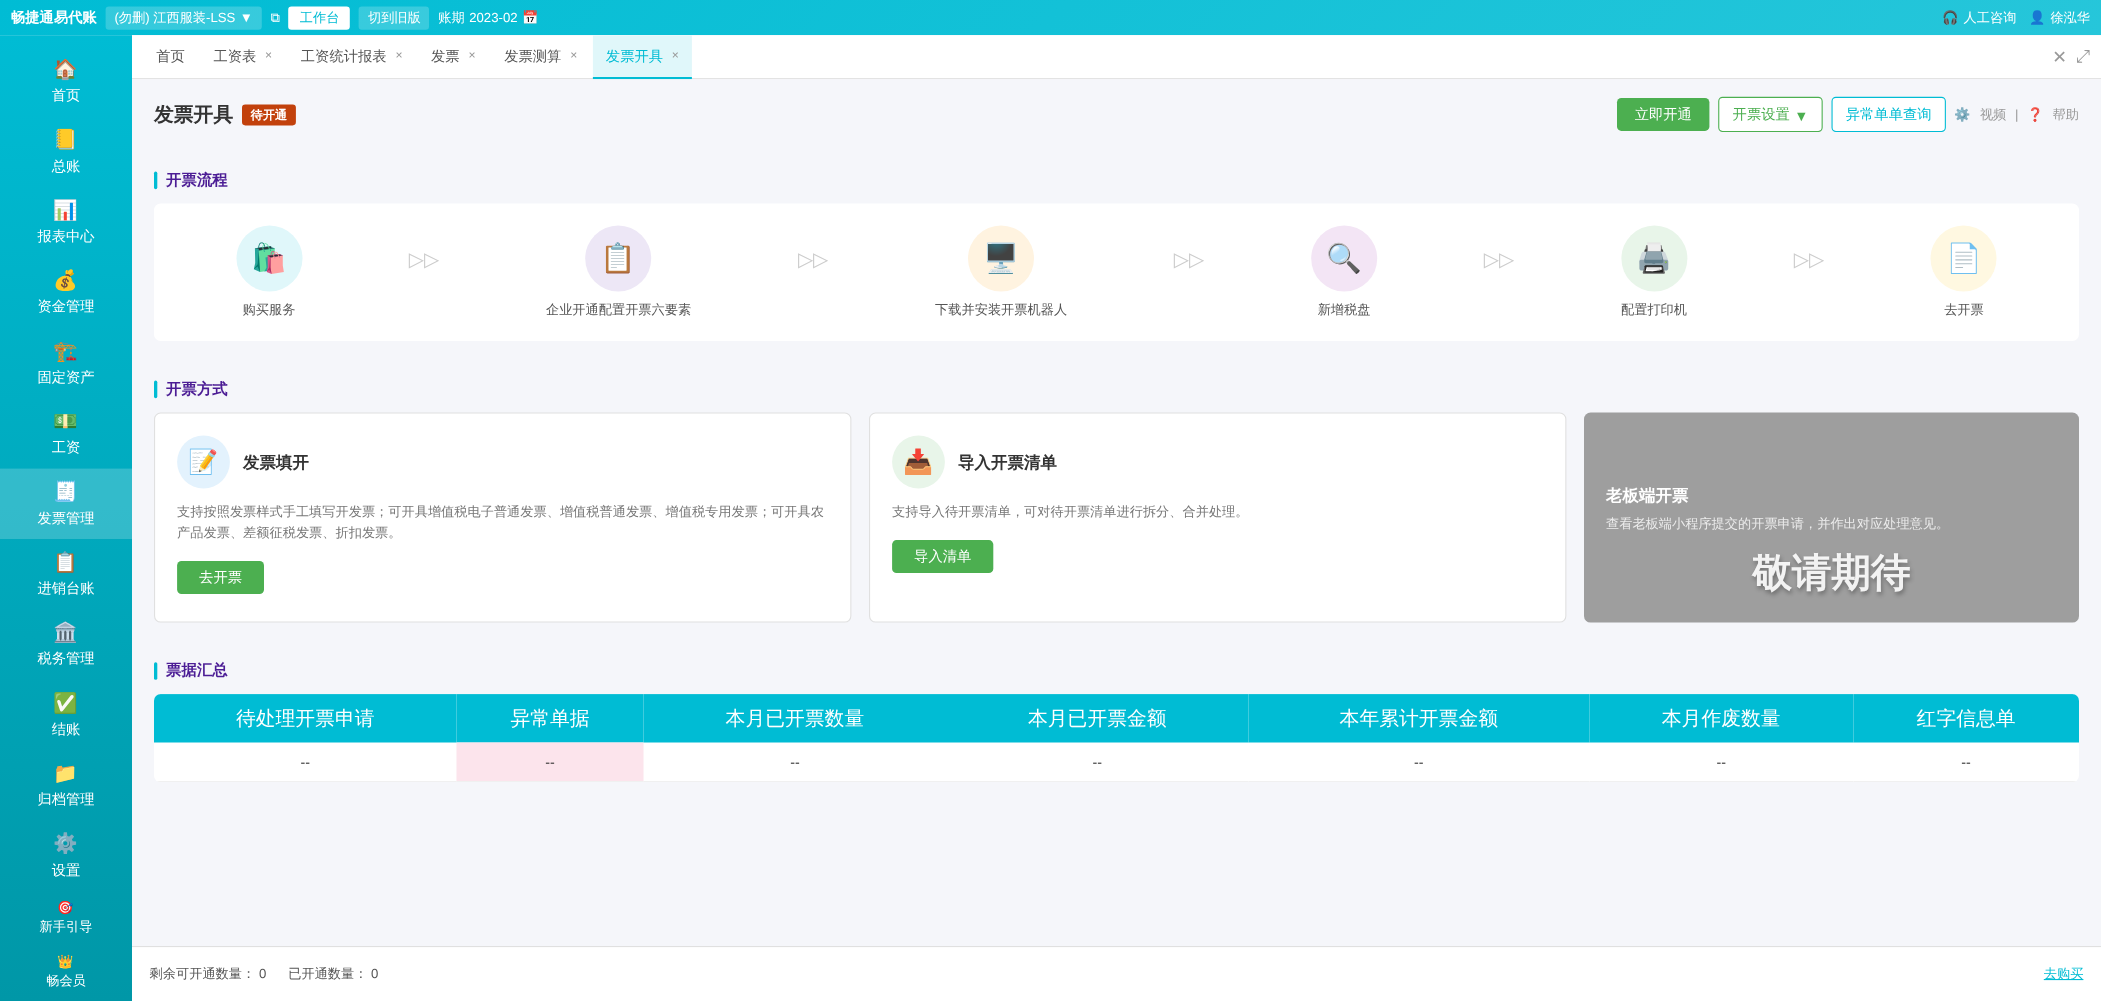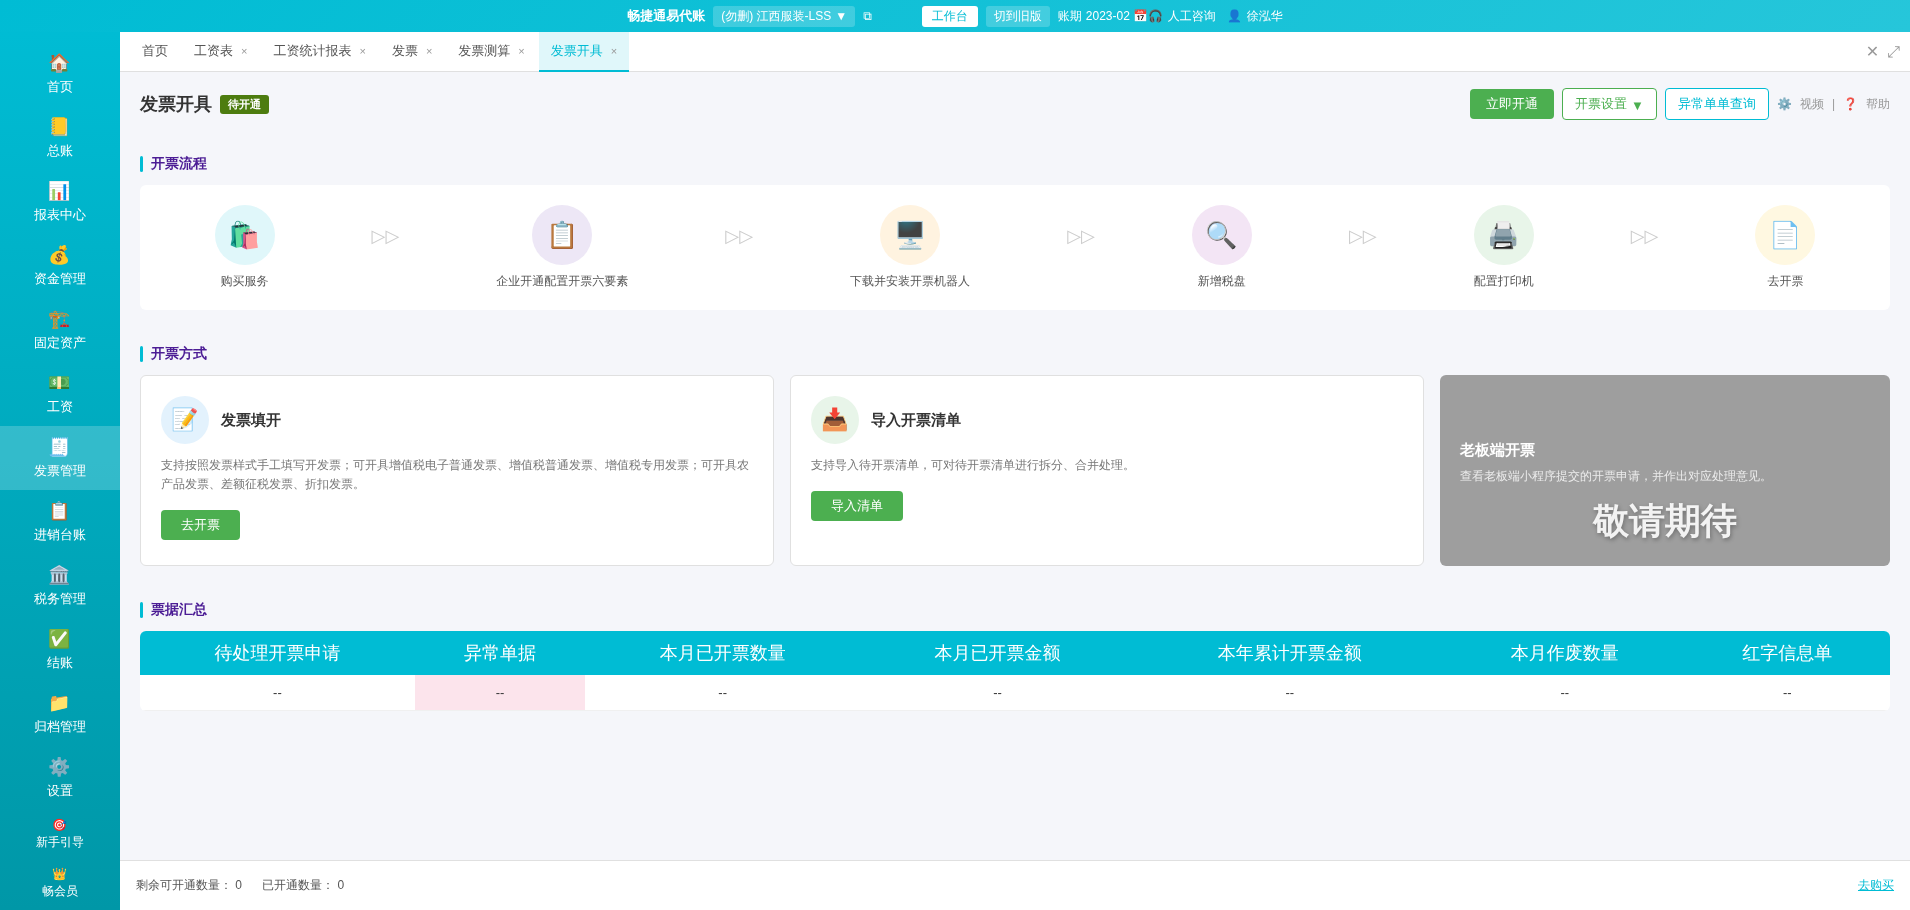--- a/index.html
+++ b/index.html
@@ -4,21 +4,21 @@
   <style>
     * { box-sizing: border-box; margin: 0; padding: 0; }
     body { font-family: 'Microsoft YaHei', Arial, sans-serif; font-size: 13px; color: #333; background: #f0f2f5; overflow: hidden; }
 
     
     .top-bar {
       height: 32px;
       background: linear-gradient(135deg, #00bcd4, #26c6da);
       display: flex;
       align-items: center;
-      justify-content: center;
+      justify-content: space-between;
       padding: 0 10px;
       color: white;
       font-size: 12px;
     }
     .top-bar-left { display: flex; align-items: center; gap: 8px; }
     .top-bar-logo { font-weight: bold; font-size: 13px; }
     .top-bar-company {
       background: rgba(255,255,255,0.2);
       border-radius: 3px;
       padding: 2px 8px;
@@ -27,21 +27,20 @@
     }
     .top-bar-right { display: flex; align-items: center; gap: 12px; }
     .btn-workspace {
       background: #fff;
       color: #00bcd4;
       border: none;
       border-radius: 3px;
       padding: 2px 10px;
       cursor: pointer;
       font-size: 12px;
-      margin-left: 42px;
     }
     .btn-old-version {
       background: rgba(255,255,255,0.2);
       color: white;
       border: none;
       border-radius: 3px;
       padding: 2px 8px;
       cursor: pointer;
       font-size: 12px;
     }
@@ -141,21 +140,21 @@
     }
     .page-title {
       font-size: 18px;
       font-weight: bold;
       color: #333;
       display: flex;
       align-items: center;
       gap: 8px;
     }
     .badge-pending {
-      background: #4d7c0f;
+      background: #c2410c;
       color: white;
       font-size: 11px;
       padding: 2px 8px;
       border-radius: 3px;
     }
     .page-title-actions { display: flex; gap: 8px; align-items: center; }
     .btn-primary-green {
       background: #4caf50;
       color: white;
       border: none;

